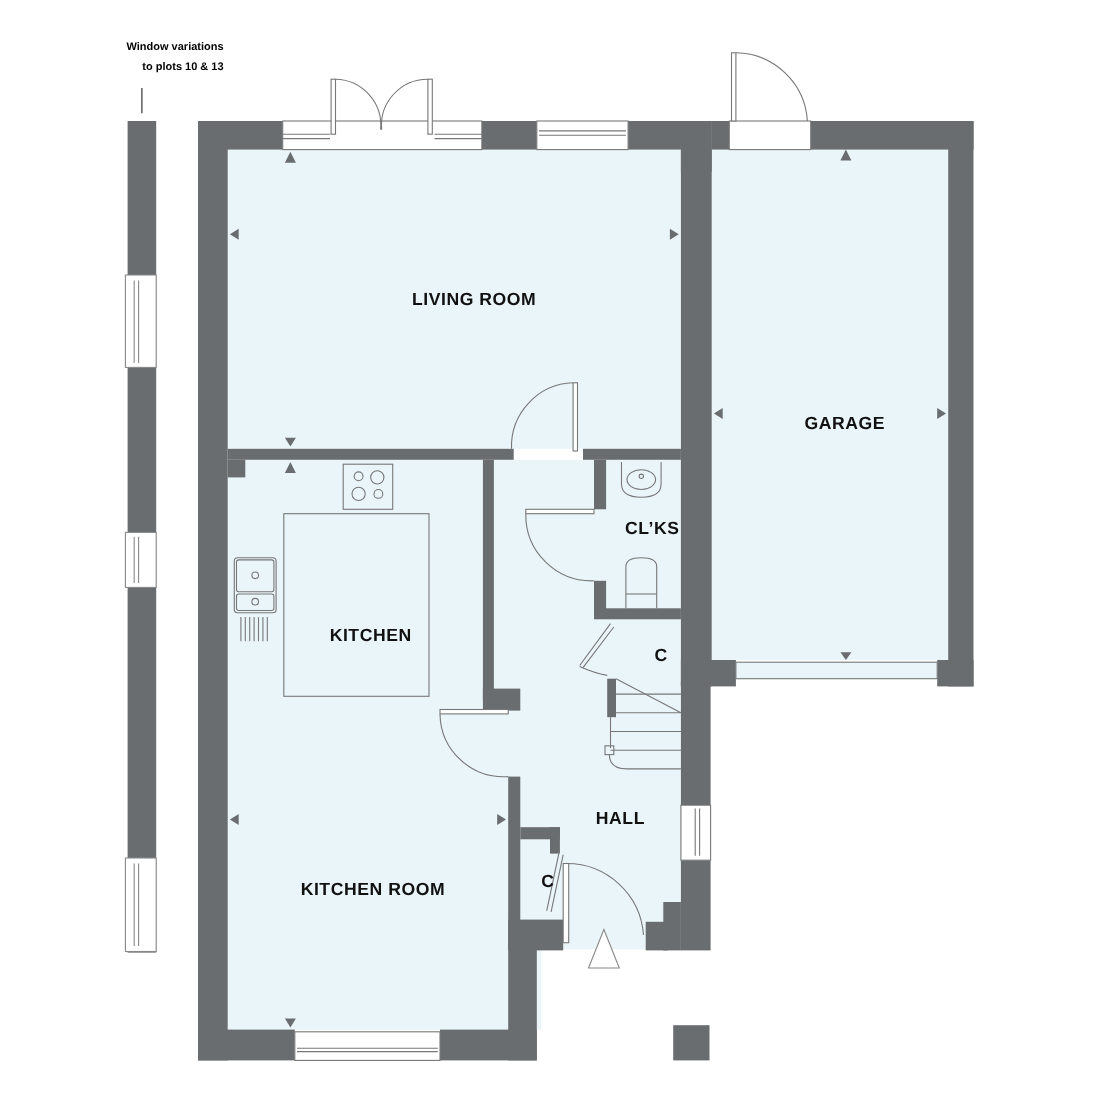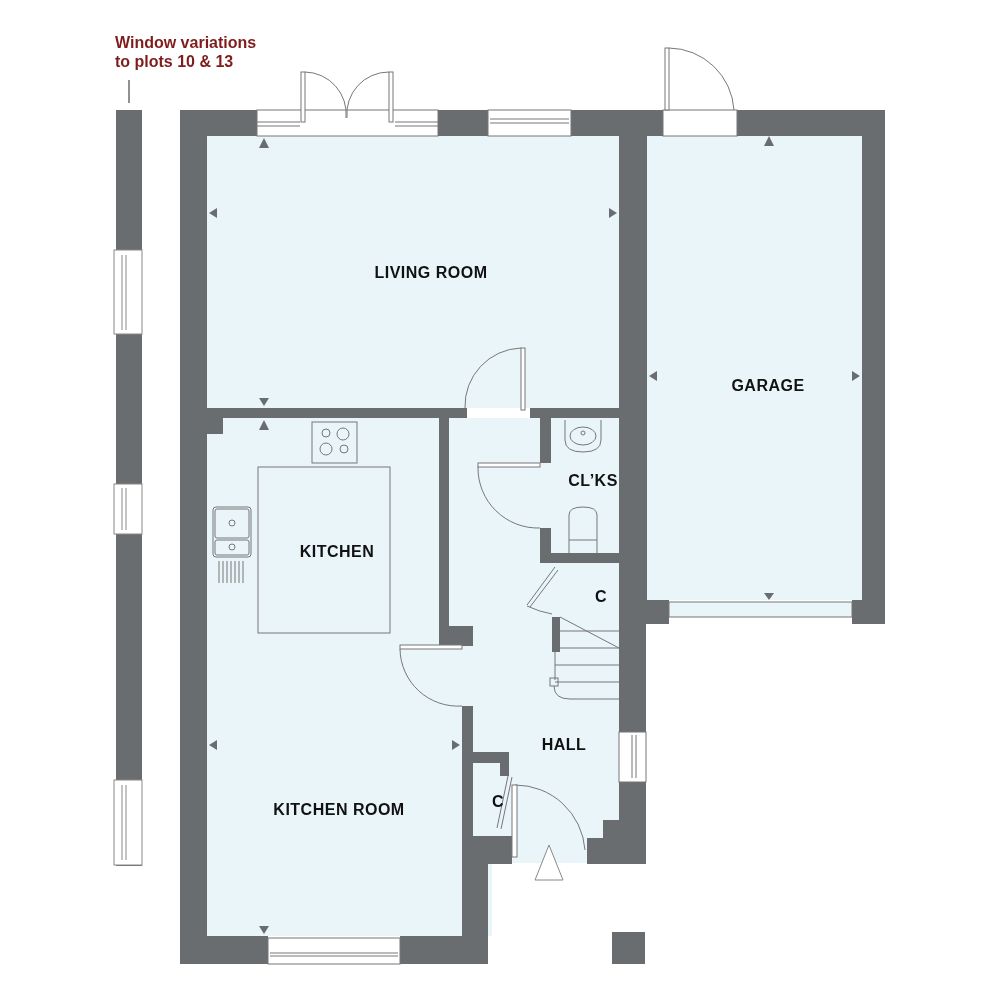--- a/index.html
+++ b/index.html
@@ -1,18 +1,18 @@
 <!DOCTYPE html>
 <html><head>
 <meta charset="utf-8">
 <style>
   html, body { margin: 0; padding: 0; background: #ffffff; }
   body { width: 1000px; height: 1000px; position: relative; overflow: hidden; font-family: "Liberation Sans", sans-serif; }
   svg { position: absolute; left: 0; top: 0; }
-  .note { position: absolute; left: 115px; top: 33px; font-size: 16px; font-weight: bold; line-height: 19px; color: #7f1d1d; }
+  .note { position: absolute; left: 115px; top: 33px; font-size: 10px; font-weight: bold; line-height: 19px; color: #000000; text-align: right; }
   .room-label { position: absolute; font-weight: bold; font-size: 16px; color: #111; letter-spacing: 0.5px; transform: translate(-50%, -50%); white-space: nowrap; margin-left: 11px; }
 </style>
 </head>
 <body>
 
 <div class="note">
   <div>Window variations</div>
   <div>to plots 10 &amp; 13</div>
 </div>
 
@@ -192,18 +192,18 @@
     <polygon points="860,376 852,371 852,381"></polygon>
     <polygon points="209,745 217,740 217,750"></polygon>
     <polygon points="460,745 452,740 452,750"></polygon>
     <polygon points="259,926 269,926 264,934"></polygon>
   </g>
   <polygon points="549,845 535,880 563,880" fill="#fff" stroke="#888" stroke-width="1"></polygon>
 </svg>
 
 <div class="room-label" style="left:420px;top:273px">LIVING ROOM</div>
 <div class="room-label" style="left:757px;top:386px">GARAGE</div>
-<div class="room-label" style="left:326px;top:552px">KITCHEN</div>
+<div class="room-label" style="left:326px;top:579px">KITCHEN</div>
 <div class="room-label" style="left:582px;top:481px">CL’KS</div>
 <div class="room-label" style="left:590px;top:597px">C</div>
 <div class="room-label" style="left:553px;top:745px">HALL</div>
 <div class="room-label" style="left:487px;top:802px">C</div>
 <div class="room-label" style="left:328px;top:810px">KITCHEN ROOM</div>
 
 </body></html>

